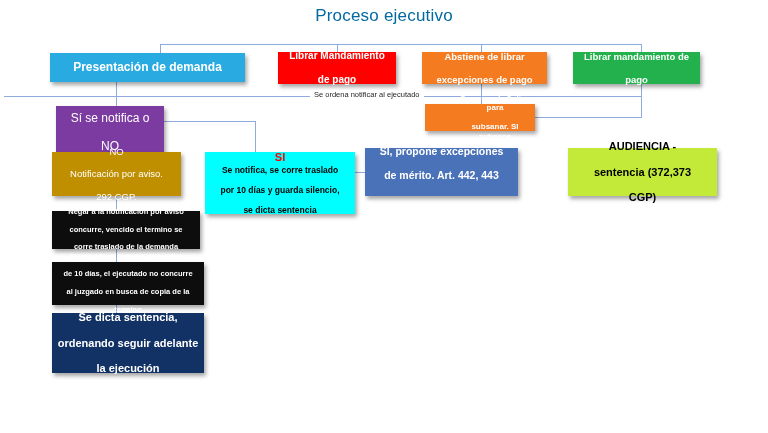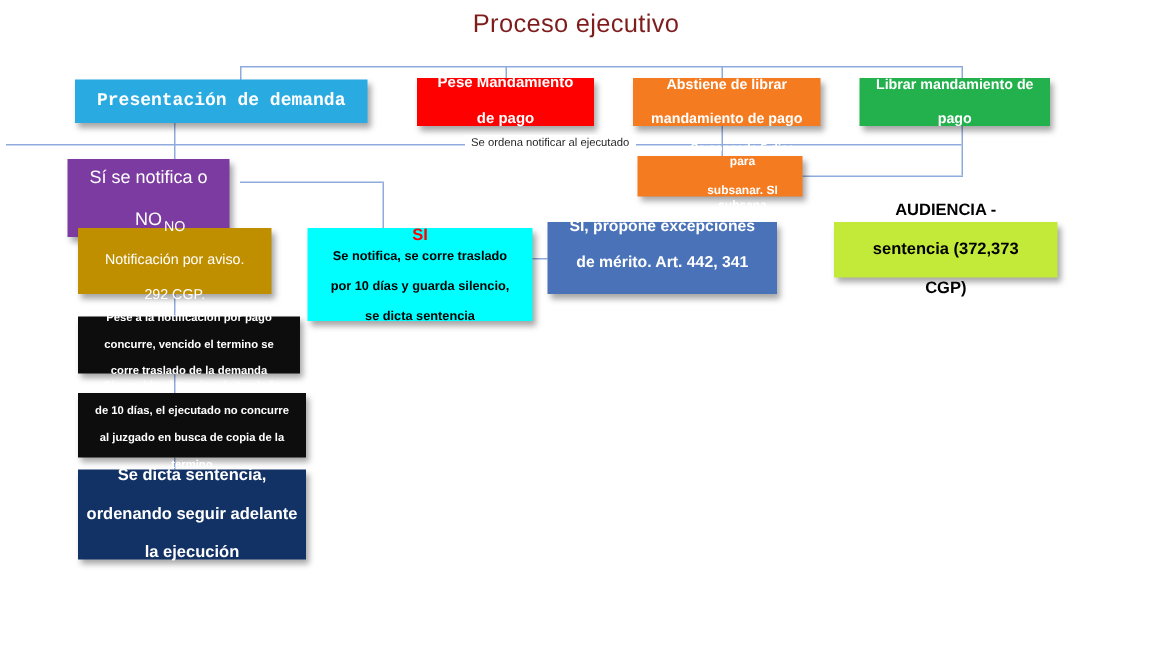--- a/index.html
+++ b/index.html
@@ -15,21 +15,21 @@
     font-family: "Liberation Sans", sans-serif;
     overflow: hidden;
   }
   #title {
     position: absolute;
     left: 0;
     top: 6px;
     width: 768px;
     text-align: center;
     font-size: 17px;
-    color: #7f1d1d;
+    color: #0369a1;
     font-family: "Liberation Sans", sans-serif;
     letter-spacing: 0.2px;
   }
   .node {
     position: absolute;
     box-sizing: border-box;
     display: flex;
     align-items: center;
     justify-content: center;
     text-align: center;
@@ -102,70 +102,70 @@
 
   <div class="ln lnh" style="left:160px; top:121px; width:95px;"></div>
   <div class="ln lnv" style="left:255px; top:121px; height:31px;"></div>
 
   <div class="ln lnv" style="left:116px; top:196px; height:15px;"></div>
   <div class="ln lnv" style="left:116px; top:249px; height:13px;"></div>
   <div class="ln lnv" style="left:116px; top:305px; height:8px;"></div>
 
   <div class="ln lnh" style="left:332px; top:172px; width:33px;"></div>
 
-  <div class="node n-cyanblue" style="left:50px; top:53px; width:195px; height:29px;font-family:Liberation Mono, monospace;">
+  <div class="node n-cyanblue" style="left:50px; top:53px; width:195px; height:29px;">
     <span>Presentación de demanda</span>
   </div>
 
   <div class="node n-red" style="left:278px; top:52px; width:118px; height:32px;">
     <span>
-      <span>Pese Mandamiento</span><br>
+      <span>Librar Mandamiento</span><br>
       <span>de pago</span>
     </span>
   </div>
 
   <div class="node n-orange" style="left:422px; top:52px; width:125px; height:32px;">
     <span>
       <span>Abstiene de librar</span><br>
-      <span>mandamiento de pago</span>
+      <span>excepciones de pago</span>
     </span>
   </div>
 
   <div class="node n-green" style="left:573px; top:52px; width:127px; height:32px;">
     <span>
       <span>Librar mandamiento de</span><br>
       <span>pago</span>
     </span>
   </div>
 
   <div class="node n-orange2" style="left:425px; top:104px; width:110px; height:27px;padding-left:34px;">
     <span>
       <span>Se concede 5 días para</span><br>
       <span>subsanar. SI subsana</span>
     </span>
   </div>
 
-  <div class="node n-purple" style="left:45px; top:106px; width:108px; height:52px;">
+  <div class="node n-purple" style="left:56px; top:106px; width:108px; height:52px;">
     <span>
       <span>Sí se notifica o</span><br>
       <span>NO</span>
     </span>
   </div>
 
   <div class="node n-gold" style="left:52px; top:152px; width:129px; height:44px;">
     <span>
       <span>NO</span><br>
       <span>Notificación por aviso.</span><br>
       <span>292 CGP.</span>
     </span>
   </div>
 
   <div class="node n-black" style="left:52px; top:211px; width:148px; height:38px;">
     <span>
-      <span>Pese a la notificación por pago</span><br>
+      <span>Negar a la notificación por aviso</span><br>
       <span>concurre, vencido el termino se</span><br>
       <span>corre traslado de la demanda</span>
     </span>
   </div>
 
   <div class="node n-black" style="left:52px; top:262px; width:152px; height:43px;">
     <span>
       <span>Si vencido el termino de traslado</span><br>
       <span>de 10 días, el ejecutado no concurre</span><br>
       <span>al juzgado en busca de copia de la</span><br>
@@ -186,25 +186,25 @@
       <span class="si-head">SI</span>
       <span>Se notifica, se corre traslado</span><br>
       <span>por 10 días y guarda silencio,</span><br>
       <span>se dicta sentencia</span>
     </span>
   </div>
 
   <div class="node n-steel" style="left:365px; top:148px; width:153px; height:48px;">
     <span>
       <span>SI, propone excepciones</span><br>
-      <span>de mérito. Art. 442, 341</span><br>
-    </span>
-  </div>
-
-  <div class="node n-lime" style="left:556px; top:148px; width:149px; height:37px;">
+      <span>de mérito. Art. 442, 443</span><br>
+    </span>
+  </div>
+
+  <div class="node n-lime" style="left:568px; top:148px; width:149px; height:48px;">
     <span>
       <span>AUDIENCIA -</span><br>
       <span>sentencia (372,373</span><br>
       <span>CGP)</span>
     </span>
   </div>
 
 </div>
 
 </body></html>

